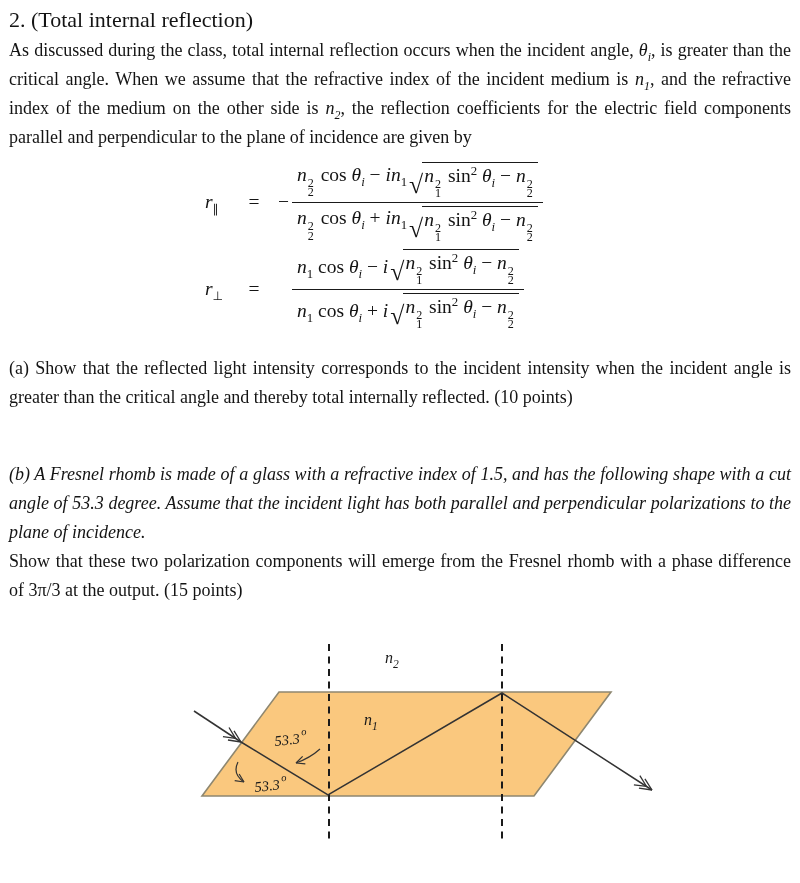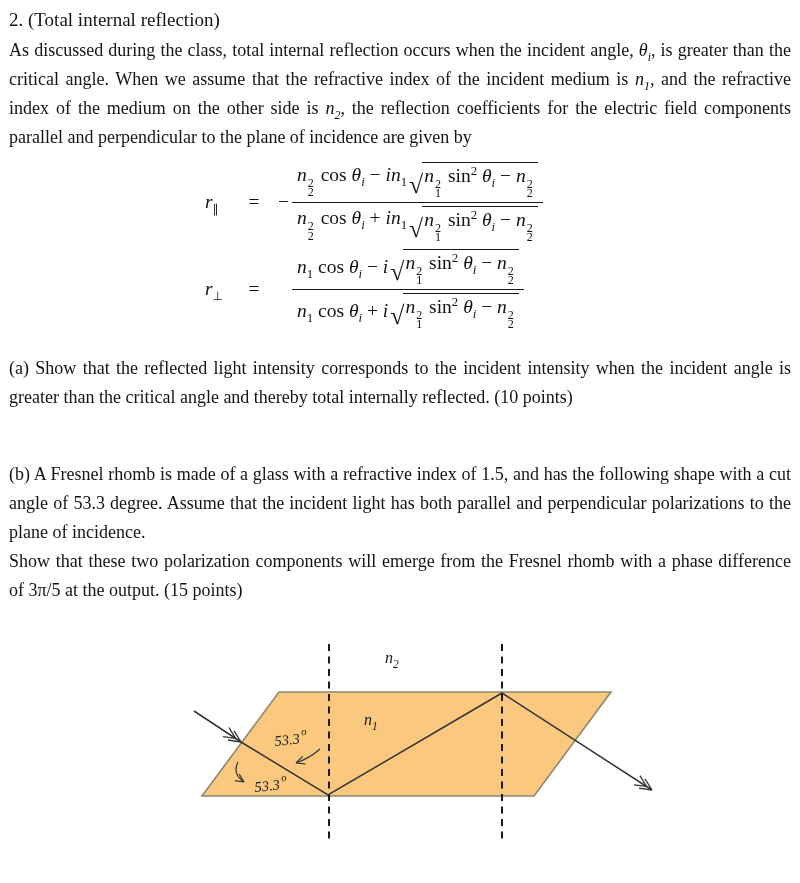--- a/index.html
+++ b/index.html
@@ -2,21 +2,21 @@
 <html><head>
 <meta charset="utf-8">
 <style>
   html,body{margin:0;padding:0;background:#ffffff;}
   body{
     width:800px;height:883px;box-sizing:border-box;
     padding:6px 9px 0 9px;
     font-family:"Liberation Serif",serif;
     color:#141414;overflow:hidden;
   }
-  .title{font-size:19px;line-height:28px;margin:0 0 2px 0;}
+  .title{font-size:22px;line-height:28px;margin:0 0 2px 0;}
   .para{font-size:18px;line-height:29px;text-align:justify;margin:0;}
   .para i{font-style:italic;}
   sub,sup{font-size:0.66em;line-height:0;}
 
   
   .equations{margin:10px 0 18px 0;padding-left:196px;display:flex;flex-direction:column;gap:6px;}
   .eqrow{display:flex;align-items:center;font-size:19.5px;}
   .eq-lhs{width:36px;font-style:italic;}
   .eq-lhs sub{font-style:normal;font-size:0.62em;}
   .eq-rel{width:26px;text-align:center;margin-right:8px;}
@@ -25,21 +25,21 @@
   .frac .num{padding:0 5px 3px 5px;border-bottom:1.5px solid #1a1a1a;display:inline-flex;align-items:center;}
   .frac .den{padding:3px 5px 0 5px;display:inline-flex;align-items:center;}
   .sqrt{display:inline-flex;align-items:stretch;margin-left:2px;}
   .rsym{font-size:1.32em;line-height:1;align-self:flex-end;transform:translateY(-1px);}
   .rad{border-top:1.5px solid #1a1a1a;padding:2px 3px 0 2px;margin-left:-1px;}
   .ss{display:inline-flex;flex-direction:column;align-items:flex-start;font-size:0.62em;line-height:0.78;vertical-align:-0.5em;margin:0 2px 0 1px;}
   .ss sup,.ss sub{font-size:inherit;line-height:inherit;vertical-align:baseline;position:static;}
   .mtxt{white-space:pre;}
 
   .part-a{margin-top:24px;}
-  .part-b1{margin-top:48px;}
+  .part-b1{margin-top:48px;font-style:italic;}
   .part-b2{margin-top:0;}
 
   
   .diagram{display:block;margin-top:20px;}
   .nlab{font-family:"Liberation Serif",serif;font-style:italic;font-size:16px;fill:#1a1a1a;}
   .nsub{font-size:11.5px;}
   .alab{font-family:"Liberation Serif",serif;font-style:italic;font-size:14.5px;fill:#1a1a1a;}
   .asup{font-size:10.5px;}
 </style>
 </head>
@@ -119,21 +119,21 @@
             </span>
         </span>
       </span>
     </div>
 
   </section>
 
   <p class="para part-a">(a) Show that the reflected light intensity corresponds to the incident intensity when the incident angle is greater than the critical angle and thereby total internally reflected. (10 points)</p>
 
   <p class="para part-b1">(b) A Fresnel rhomb is made of a glass with a refractive index of 1.5, and has the following shape with a cut angle of 53.3 degree. Assume that the incident light has both parallel and perpendicular polarizations to the plane of incidence.</p>
-  <p class="para part-b2">Show that these two polarization components will emerge from the Fresnel rhomb with a phase difference of 3π/5 at the output. (15 points)</p>
+  <p class="para part-b2">Show that these two polarization components will emerge from the Fresnel rhomb with a phase difference of 3π/3 at the output. (15 points)</p>
 
   <svg class="diagram" width="800" height="238" viewBox="0 0 800 238">
     <defs>
       <marker id="arrow2" markerWidth="22" markerHeight="14" refX="19" refY="7" orient="auto" markerUnits="userSpaceOnUse">
         <path d="M19,7 L7,1.5 M19,7 L7,12.5 M12.5,7 L1,1.5 M12.5,7 L1,12.5" fill="none" stroke-width="1.3" stroke="#333333"></path>
       </marker>
       <marker id="arrow1" markerWidth="12" markerHeight="10" refX="10" refY="5" orient="auto" markerUnits="userSpaceOnUse">
         <path d="M10,5 L1.5,1 M10,5 L1.5,9" fill="none" stroke-width="1.2" stroke="#333333"></path>
       </marker>
     </defs>

